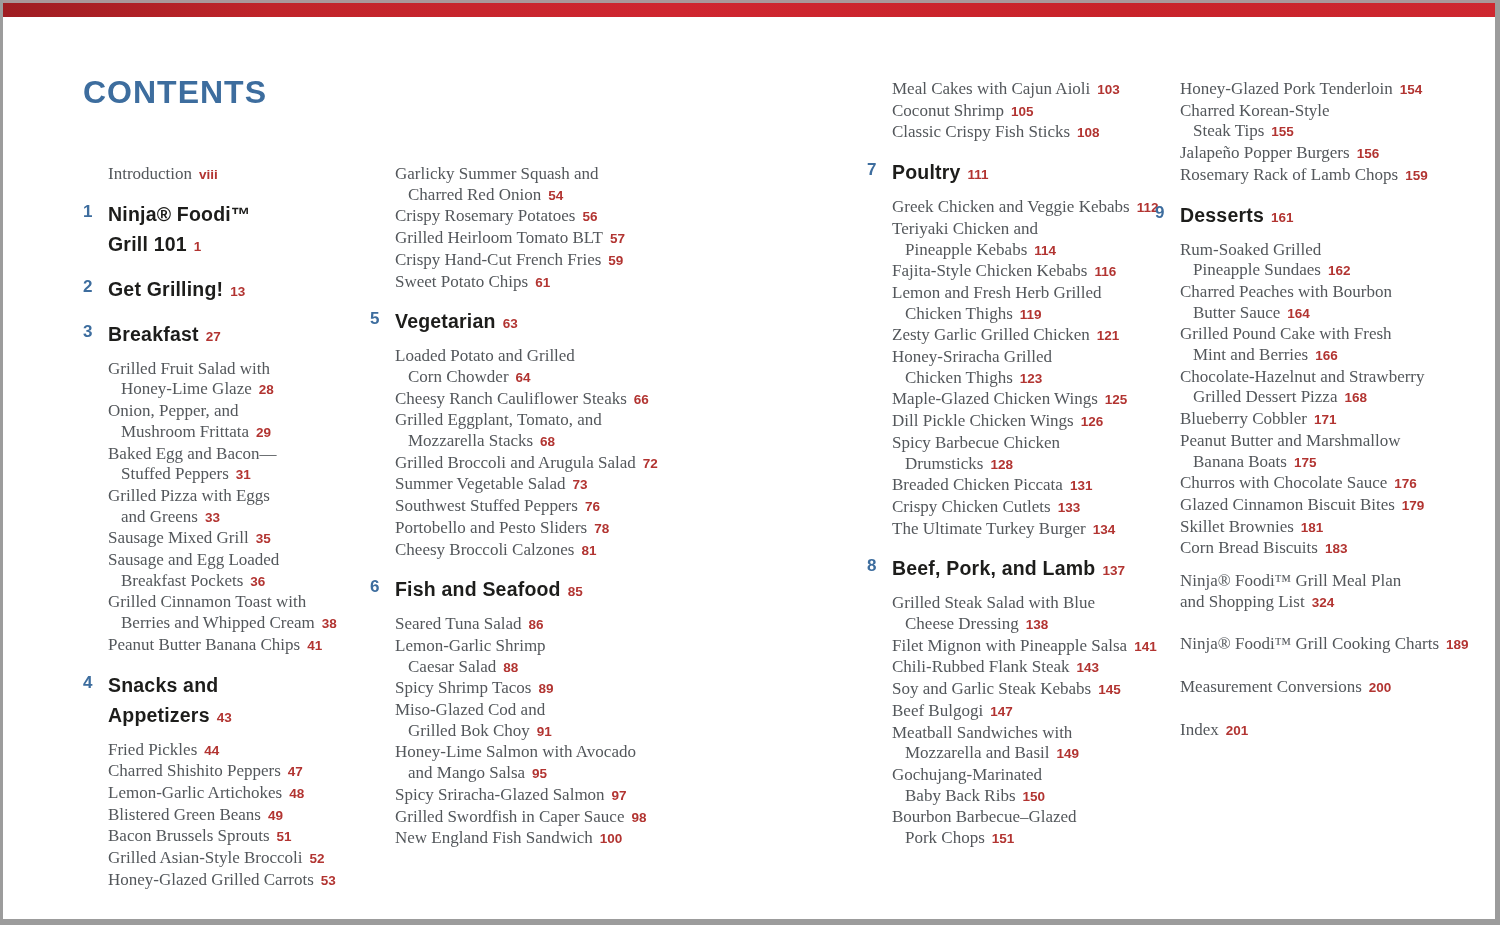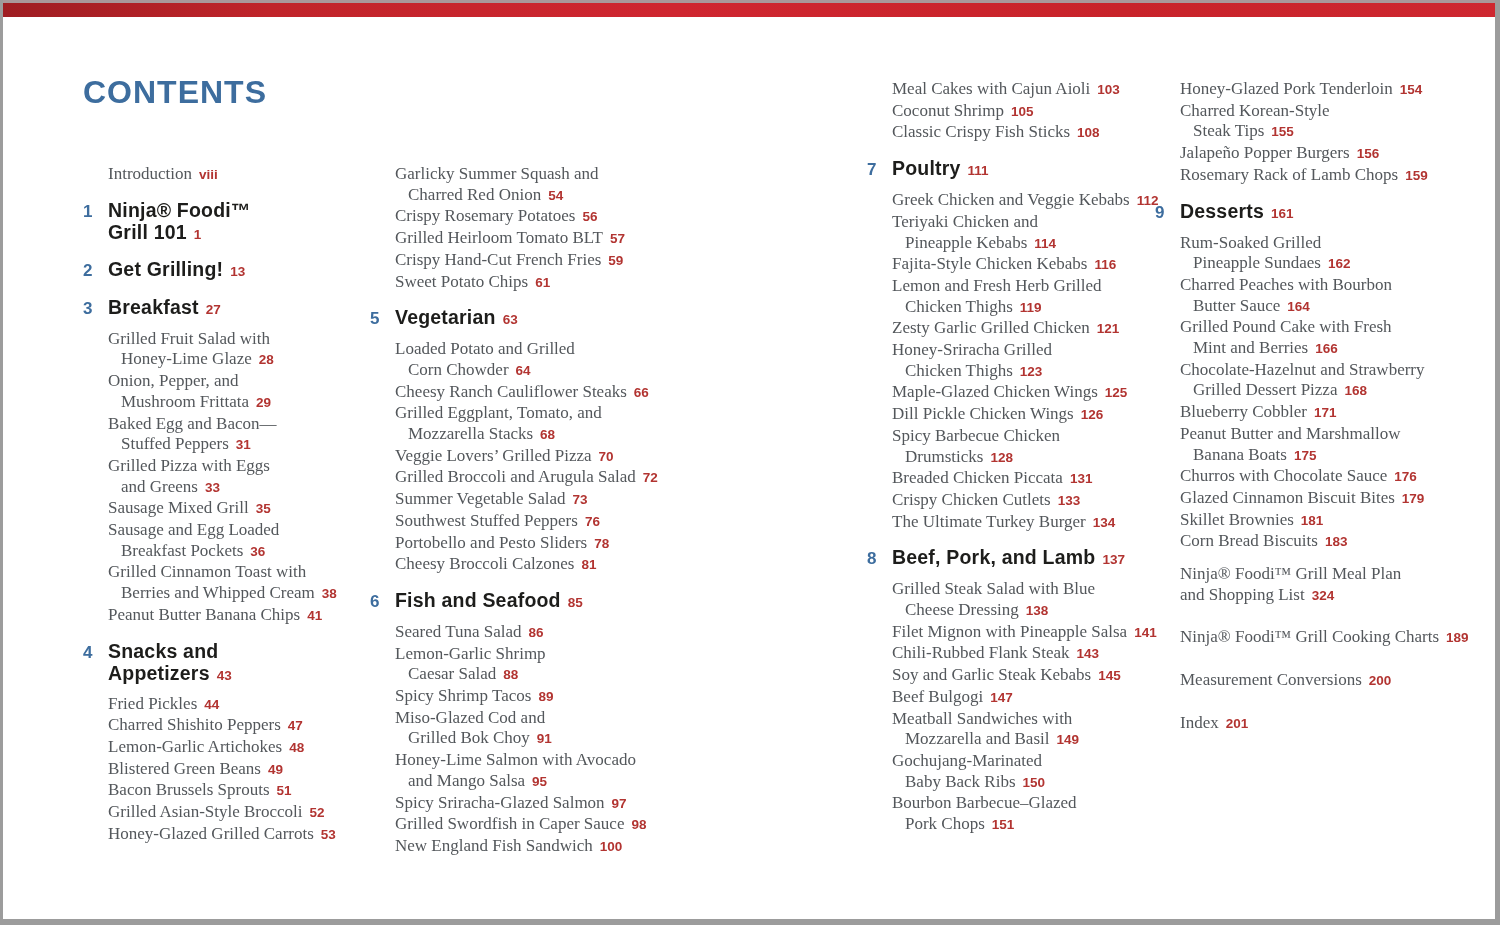--- a/index.html
+++ b/index.html
@@ -37,21 +37,21 @@
   #col2{left:370px;top:164px;}
   #col3{left:867px;top:79px;}
   #col4{left:1155px;top:79px;}
   
   .chapter{display:flex;margin:14px 0 8px 0;}
   .ch-num{
     flex:none;width:25px;
     font-family:"Liberation Sans", sans-serif;font-weight:bold;
     font-size:17px;line-height:24px;color:var(--blue);
   }
-  .ch-line{line-height:20px;white-space:nowrap;}
+  .ch-line{line-height:28px;white-space:nowrap;}
   .ch-title{
     font-family:"Liberation Sans", sans-serif;font-weight:bold;
     font-size:19.5px;color:var(--ink);letter-spacing:.2px;
   }
   
   .pgnum{
     font-family:"Liberation Sans", sans-serif;font-weight:bold;
     font-size:13.5px;color:var(--red);margin-left:7px;
   }
   
@@ -193,23 +193,20 @@
         <div class="e-line indent"><span class="e-text">Corn Chowder</span><span class="pgnum">64</span></div>
       </div>
       <div class="entry">
         <div class="e-line"><span class="e-text">Cheesy Ranch Cauliflower Steaks</span><span class="pgnum">66</span></div>
       </div>
       <div class="entry">
         <div class="e-line"><span class="e-text">Grilled Eggplant, Tomato, and</span></div>
         <div class="e-line indent"><span class="e-text">Mozzarella Stacks</span><span class="pgnum">68</span></div>
       </div>
       <div class="entry">
-        <div class="e-line"><span class="e-text">Veggie Lovers’ Grilled Pizza</span><span class="pgnum">70</span></div>
-      </div>
-      <div class="entry">
         <div class="e-line"><span class="e-text">Grilled Broccoli and Arugula Salad</span><span class="pgnum">72</span></div>
       </div>
       <div class="entry">
         <div class="e-line"><span class="e-text">Summer Vegetable Salad</span><span class="pgnum">73</span></div>
       </div>
       <div class="entry">
         <div class="e-line"><span class="e-text">Southwest Stuffed Peppers</span><span class="pgnum">76</span></div>
       </div>
       <div class="entry">
         <div class="e-line"><span class="e-text">Portobello and Pesto Sliders</span><span class="pgnum">78</span></div>

